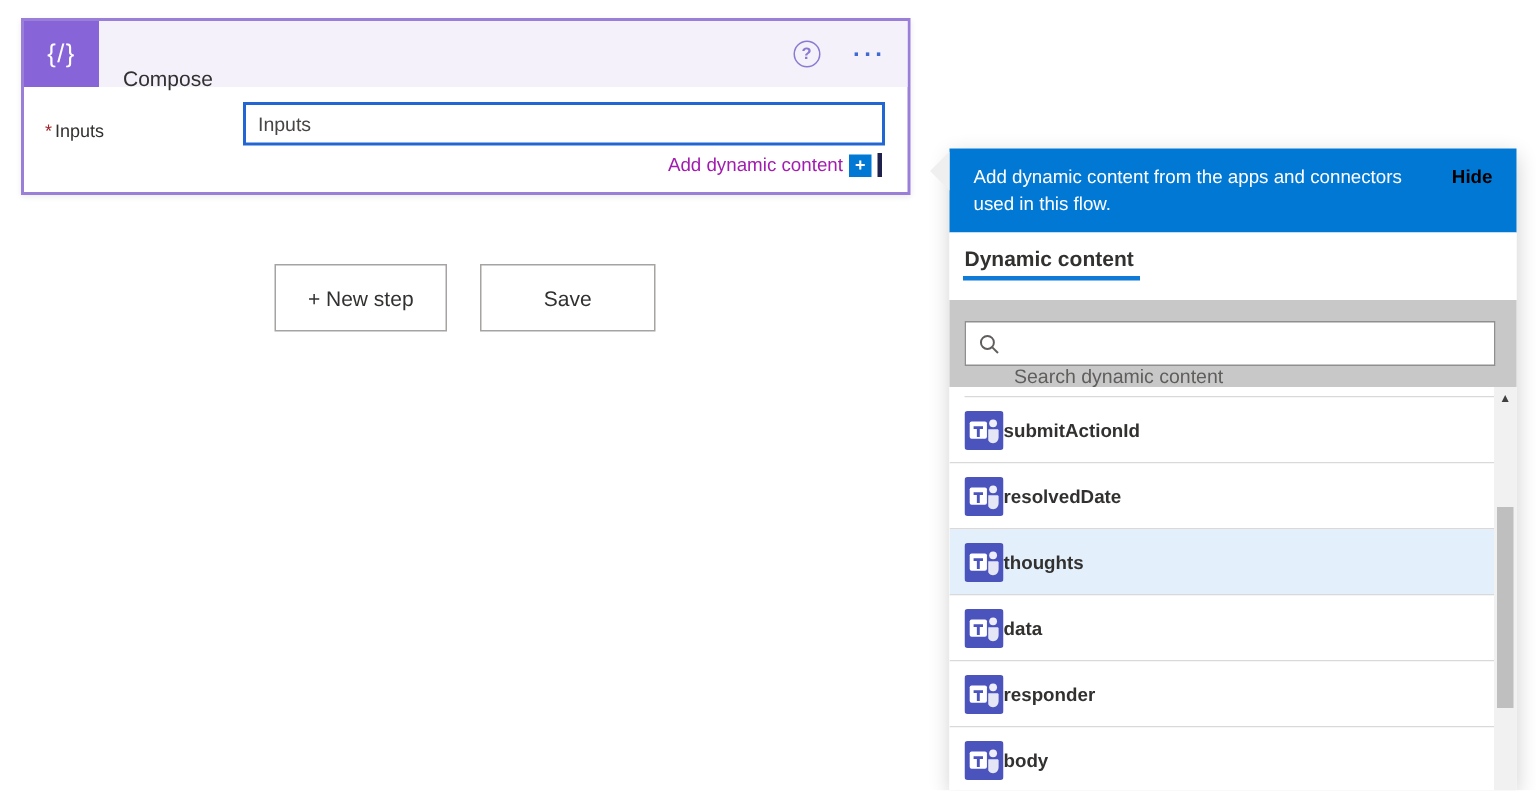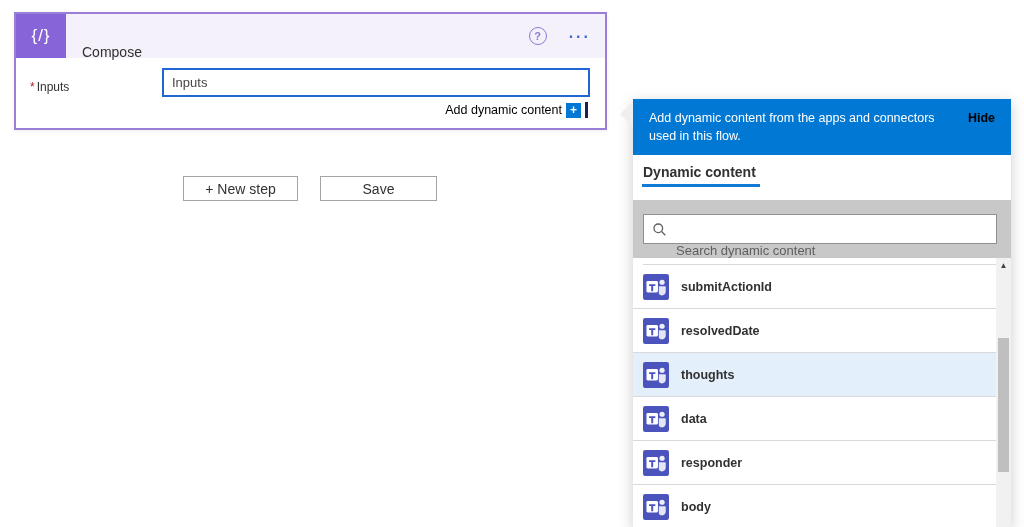--- a/index.html
+++ b/index.html
@@ -66,33 +66,33 @@
     font-family: "Liberation Sans", sans-serif;
     font-size: 13px; color: #484644;
     padding: 0 8px; outline: none;
   }
   .compose-input::placeholder { color: #484644; opacity: 1; }
   .add-dynamic-row {
     position: absolute; right: 17px; top: 44px;
     display: flex; align-items: center; gap: 4px;
   }
   .add-dynamic-link {
-    color: #000000; font-size: 12.5px; cursor: pointer; text-decoration: none;
+    color: #a21caf; font-size: 12.5px; cursor: pointer; text-decoration: none;
   }
   .plus-box {
     width: 15px; height: 15px; background: #0078d4; color: #fff;
     font-size: 12px; font-weight: 700; line-height: 14px;
     text-align: center; cursor: pointer;
   }
   .caret-bar { width: 3px; height: 16px; background: #20204c; }
 
   
   .btn {
     position: absolute;
-    height: 25px;
+    height: 45px;
     background: #ffffff;
     border: 1px solid #a6a4a2;
     font-family: "Liberation Sans", sans-serif;
     font-size: 14px; color: #323130;
     cursor: pointer;
   }
   .btn-new-step { left: 183px; top: 176px; width: 115px; }
   .btn-save     { left: 320px; top: 176px; width: 117px; }
 
   
@@ -146,21 +146,21 @@
   }
   .search-input::placeholder { color: #605e5c; opacity: 1; }
 
   .dc-list {
     position: absolute; left: 0; right: 15px; top: 159px; bottom: 0;
     padding-top: 6px; overflow: hidden; background: #ffffff;
   }
   .top-hairline { height: 1px; background: #d9d9d9; margin: 0 0 0 10px; }
   .dc-item {
     height: 44px; display: flex; align-items: center;
-    padding-left: 10px; gap: 12px; cursor: pointer;
+    padding-left: 10px; cursor: pointer;
     border-bottom: 1px solid #d9d9d9; background: #ffffff;
   }
   .dc-item.selected { background: #e4effc; }
   .dc-item .dc-icon { width: 26px; height: 26px; flex: 0 0 auto; }
   .dc-label { font-size: 12.5px; font-weight: 600; color: #323130; }
 
   
   .panel-scrollbar {
     position: absolute; right: 0; top: 159px; bottom: 0; width: 15px;
     background: #f1f1f1;

